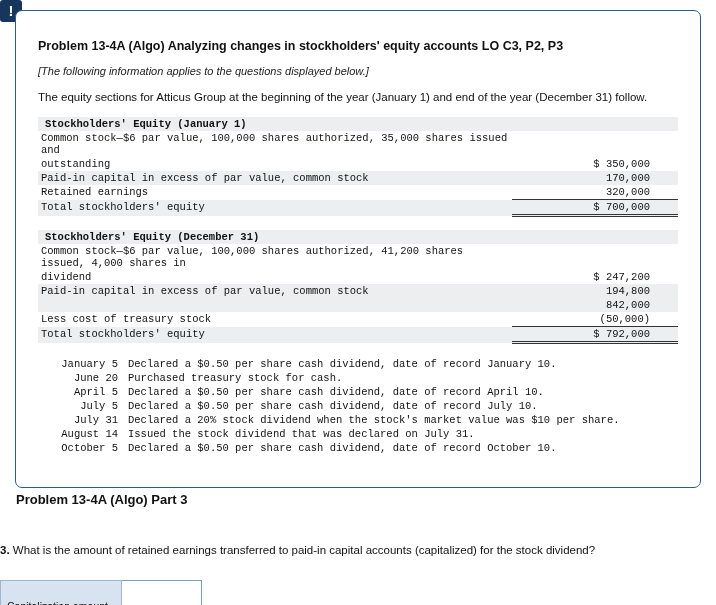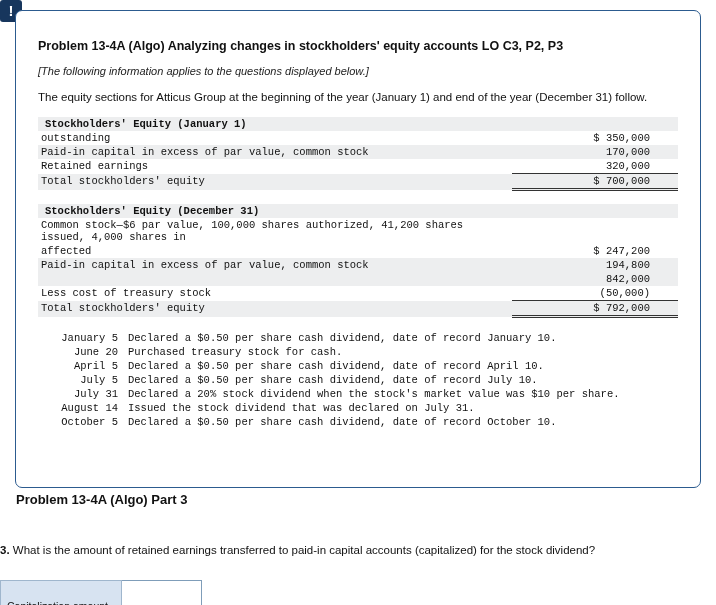--- a/index.html
+++ b/index.html
@@ -183,20 +183,24 @@
       <div class="italic-note">[The following information applies to the questions displayed below.]</div>
       <div class="intro">The equity sections for Atticus Group at the beginning of the year (January 1) and end of the year (December 31) follow.</div>
 
       <table class="fin-table">
         <tbody>
           <tr class="shade hdr-row">
             <td class="label">Stockholders' Equity (January 1)</td>
             <td class="amount"></td>
           </tr>
           <tr>
+            <td class="label indent1">Common stock—$6 par value, 100,000 shares authorized, 35,000 shares issued and</td>
+            <td class="amount"></td>
+          </tr>
+          <tr>
             <td class="label indent2">outstanding</td>
             <td class="amount">$ 350,000</td>
           </tr>
           <tr class="shade">
             <td class="label indent1">Paid-in capital in excess of par value, common stock</td>
             <td class="amount">170,000</td>
           </tr>
           <tr>
             <td class="label indent1">Retained earnings</td>
             <td class="amount uline">320,000</td>
@@ -212,21 +216,21 @@
         <tbody>
           <tr class="shade hdr-row">
             <td class="label">Stockholders' Equity (December 31)</td>
             <td class="amount"></td>
           </tr>
           <tr>
             <td class="label indent1">Common stock—$6 par value, 100,000 shares authorized, 41,200 shares issued, 4,000 shares in</td>
             <td class="amount"></td>
           </tr>
           <tr>
-            <td class="label indent2">affected</td>
+            <td class="label indent2">dividend</td>
             <td class="amount">$ 247,200</td>
           </tr>
           <tr class="shade">
             <td class="label indent1">Paid-in capital in excess of par value, common stock</td>
             <td class="amount">194,800</td>
           </tr>
           <tr class="shade">
             <td class="label indent1"></td>
             <td class="amount">842,000</td>
           </tr>

